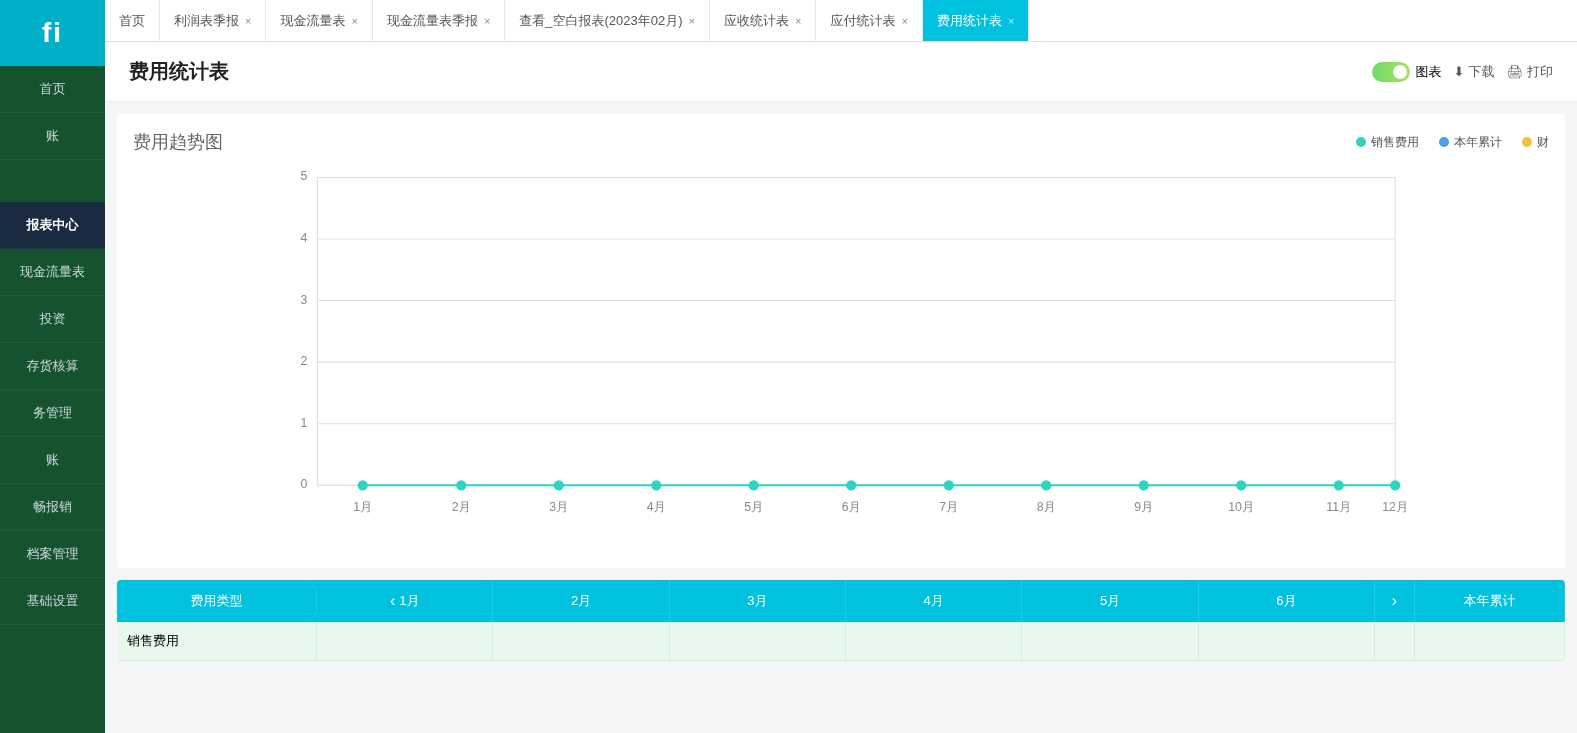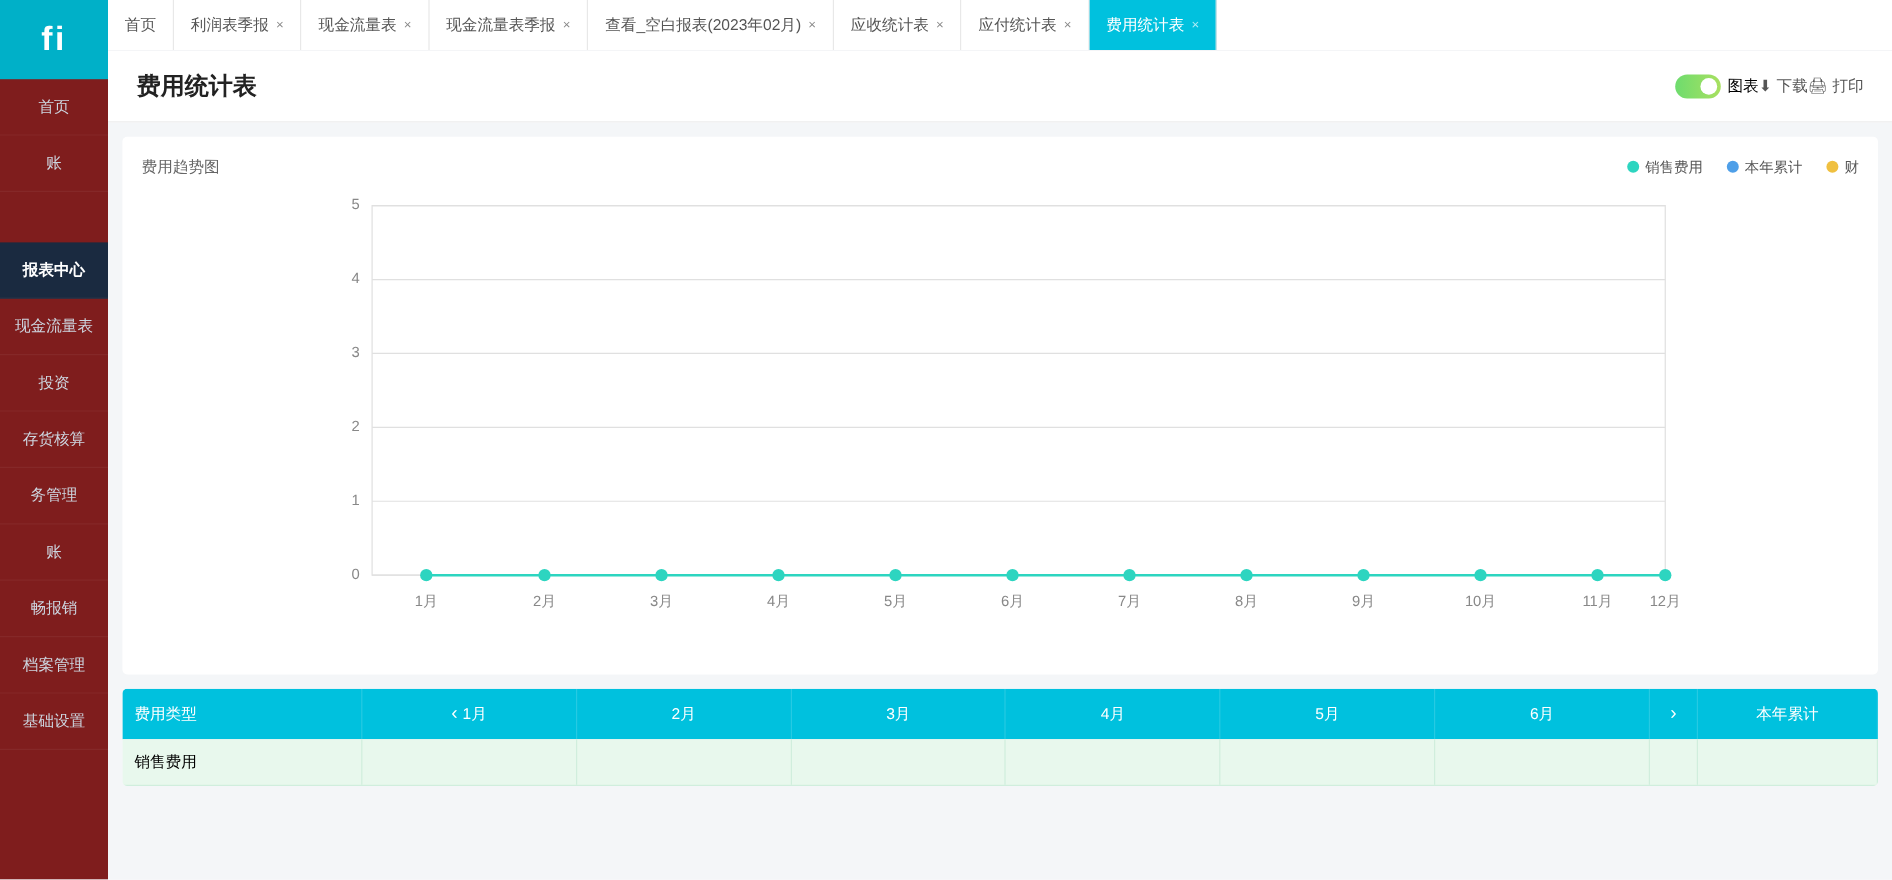--- a/index.html
+++ b/index.html
@@ -1,21 +1,21 @@
 <!DOCTYPE html>
 <html><head>
   <meta charset="utf-8">
   <style>
     * { margin: 0; padding: 0; box-sizing: border-box; }
     body { font-family: "Microsoft YaHei", "PingFang SC", sans-serif; font-size: 13px; background: #f0f2f5; display: flex; height: 733px; overflow: hidden; }
 
     
     .sidebar {
-      width: 90px;
-      background: #7f1d1d;
+      width: 105px;
+      background: #14532d;
       color: #fff;
       display: flex;
       flex-direction: column;
       flex-shrink: 0;
       height: 100%;
       overflow: hidden;
     }
     .sidebar-logo {
       background: #00b0c8;
       height: 66px;
@@ -100,21 +100,21 @@
       border-bottom: 1px solid #eee;
     }
     .page-title {
       font-size: 20px;
       font-weight: 600;
       color: #222;
     }
     .page-actions {
       display: flex;
       align-items: center;
-      gap: 0;
+      gap: 12px;
       justify-content: space-between;
     }
     .toggle-container {
       display: flex;
       align-items: center;
       gap: 6px;
     }
     .toggle-switch {
       width: 38px;
       height: 20px;
@@ -149,21 +149,21 @@
       padding: 16px;
       border-radius: 4px;
     }
     .chart-header {
       display: flex;
       align-items: center;
       justify-content: space-between;
       margin-bottom: 8px;
     }
     .chart-title {
-      font-size: 13px;
+      font-size: 18px;
       color: #666;
     }
     .chart-legend {
       display: flex;
       gap: 20px;
       align-items: center;
     }
     .legend-item {
       display: flex;
       align-items: center;
@@ -203,21 +203,21 @@
     }
     .th-cell {
       padding: 12px 10px;
       text-align: center;
       border-right: 1px solid rgba(255,255,255,0.15);
       display: flex;
       align-items: center;
       justify-content: center;
       gap: 4px;
     }
-    .th-cell:first-child { justify-content: flex-start; }
+    .th-cell:first-child { justify-content: center; border-radius: 14px; }
     .table-data-row {
       background: #e8f8ed;
       display: grid;
       grid-template-columns: 200px 1fr 1fr 1fr 1fr 1fr 1fr 40px 150px;
       font-size: 13px;
       border-bottom: 1px solid #d0eedd;
     }
     .td-cell {
       padding: 10px 10px;
       text-align: center;

